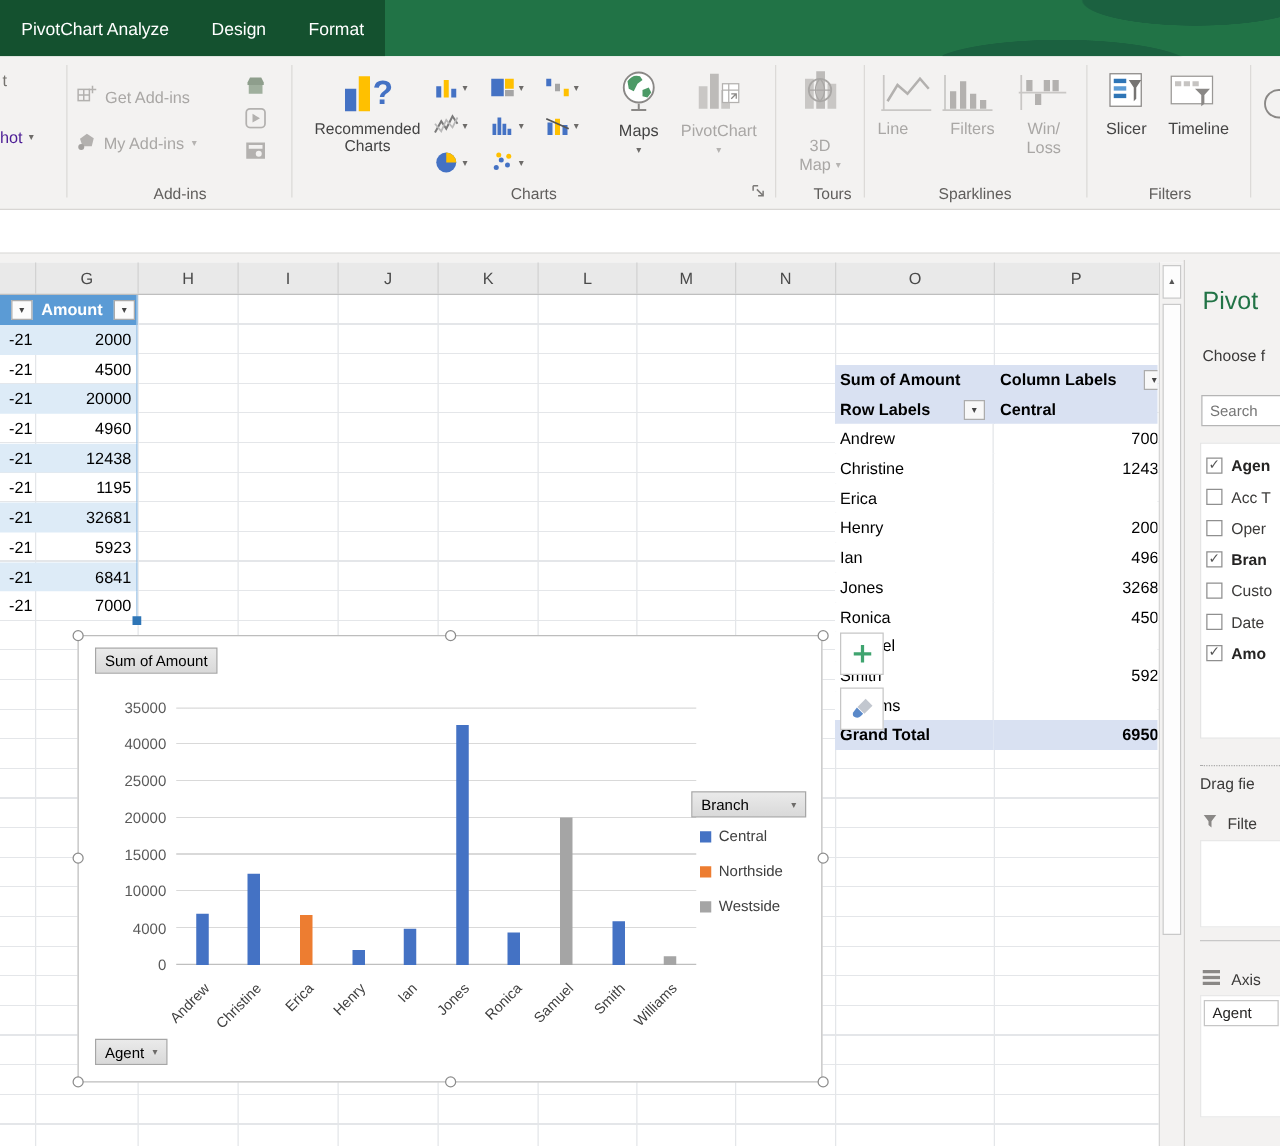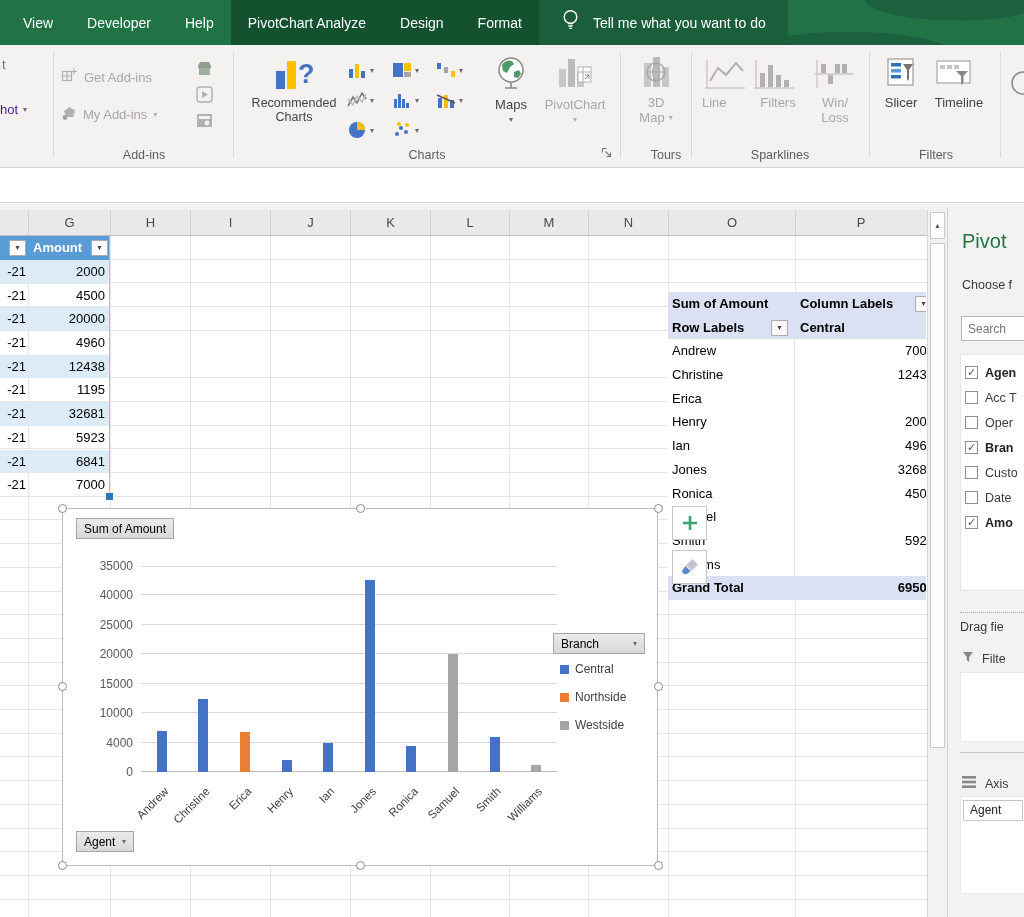--- a/index.html
+++ b/index.html
@@ -100,36 +100,24 @@
 #axis-box{position:absolute;left:12px;top:588px;width:66px;height:98px;background:#fff;border:1px solid #E8E8E8}
 .chip{position:absolute;left:2px;top:3px;width:60px;height:21px;background:#fff;border:1px solid #C6C6C6;font-size:12px;line-height:19px;padding-left:6px;color:#252423}
 </style>
 </head>
 <body>
 
 <div id="app">
 
   <div id="tabbar">
     <div id="deco"></div>
-    <div id="tabs-left">
-      <div class="tab">View</div>
-      <div class="tab">Developer</div>
-      <div class="tab">Help</div>
-    </div>
     <div id="ctx-tabs">
       <div class="tab">PivotChart Analyze</div>
       <div class="tab">Design</div>
       <div class="tab">Format</div>
-    </div>
-    <div id="tellme">
-      <span><svg width="19" height="26" viewBox="0 0 19 26">
-            <circle cx="9.5" cy="9" r="6.3" fill="none" stroke="#fff" stroke-width="1.4"></circle>
-            <path d="M7 15.6h5M7.4 18h4.2M8 20.4h3" stroke="#fff" stroke-width="1.4" fill="none"></path>
-          </svg></span>
-      <span>Tell me what you want to do</span>
     </div>
   </div>
 
   <div id="ribbon">
     <div class="abs" style="left:2px;top:12px"><span style="color:#75736F">t</span></div>
     <div class="abs" style="left:0;top:57px;display:flex;align-items:center;gap:5px">
       <span style="color:#4c1d95">hot</span>
         <span class="caret">▾</span>
     </div>
     <div class="gdiv" style="left:53px"></div>
@@ -272,21 +260,21 @@
     <div class="gdiv" style="left:620px"></div>
 
     <div class="bigbtn dis" style="left:626px;top:10px;width:60px">
       <svg width="33" height="38" viewBox="0 0 33 38">
           <rect x="4" y="8" width="7" height="24" fill="#C9C7C5"></rect>
           <rect x="13" y="2" width="7" height="30" fill="#BDBBB9"></rect>
           <rect x="22" y="12" width="7" height="20" fill="#C9C7C5"></rect>
           <circle cx="16" cy="17" r="9" fill="none" stroke="#A9A7A5" stroke-width="1.4"></circle>
           <path d="M7 17h18M16 8a13 13 0 010 18M16 8a13 13 0 000 18" stroke="#A9A7A5" fill="none"></path>
         </svg>
-      <span style="margin-top:2px">3D</span>
+      <span style="margin-top:16px">3D</span>
       <span style="display:flex;align-items:center;gap:4px">
           <span>Map</span>
           <span class="caret dis">▾</span>
         </span>
     </div>
     <div class="glabel" style="left:622px;width:88px">Tours</div>
     <div class="gdiv" style="left:691px"></div>
 
     <div class="abs" style="left:704px;top:14px"><svg width="42" height="32" viewBox="0 0 42 32">
           <path d="M3 1v28M1 29h40" stroke="#C9C7C5" stroke-width="1.4" fill="none"></path>

